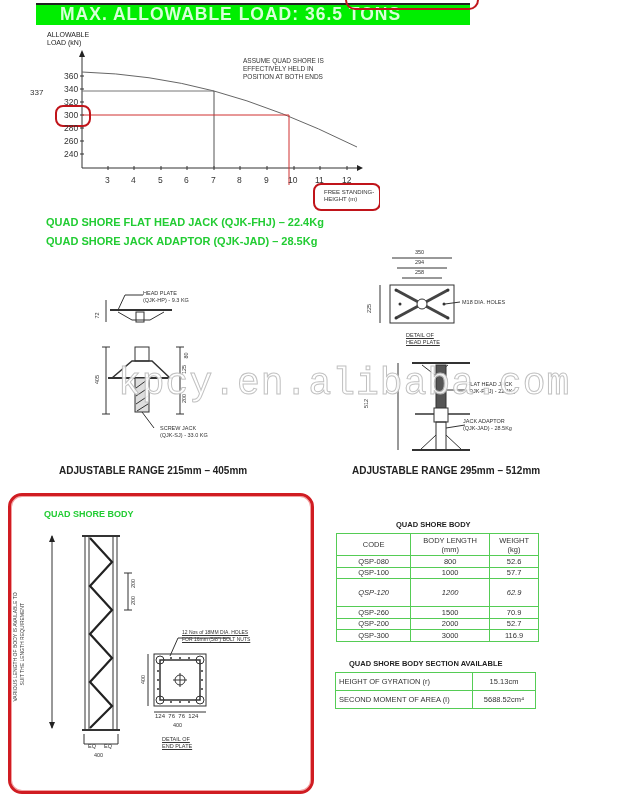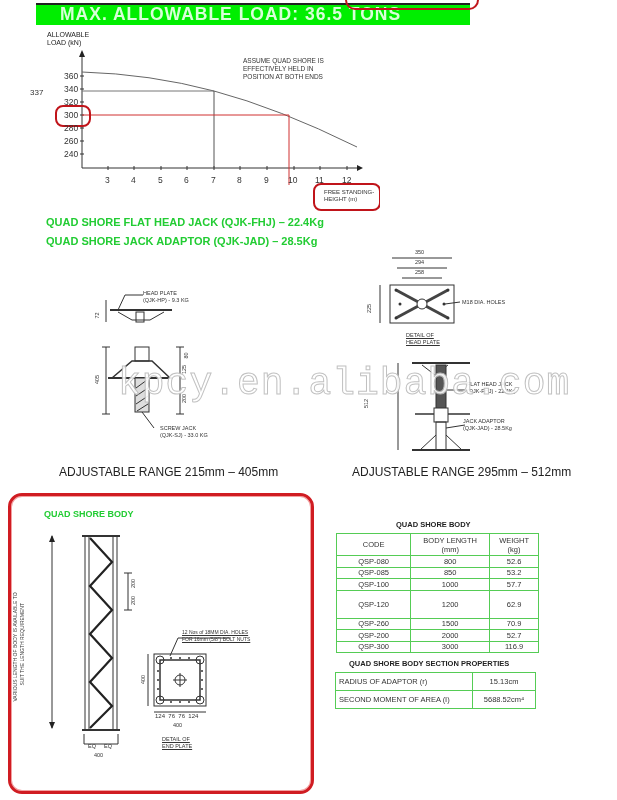--- a/index.html
+++ b/index.html
@@ -5,21 +5,21 @@
   html, body { margin:0; padding:0; background:#ffffff; }
   body { width:617px; height:800px; position:relative; overflow:hidden; font-family:"Liberation Sans", sans-serif; color:#222; }
   .abs { position:absolute; }
   .banner { left:36px; top:3px; width:434px; height:20px; background:#00ee00; border-top:2px solid #222; }
   .banner-text { position:absolute; left:24px; top:-1px; font-weight:bold; font-size:17.5px; color:#d8ffd8; letter-spacing:1px; white-space:nowrap; }
   .cloud-top { left:345px; top:-6px; width:130px; height:14px; border:2px solid #c0141a; border-radius:0 0 10px 10px; border-top:none; }
   .axis-label { font-size:7px; color:#222; line-height:8px; }
   .tick-lbl { font-size:8.5px; color:#333; }
   .note { font-size:6.5px; color:#333; line-height:8px; }
   .green-line { font-size:11px; font-weight:bold; color:#22cc33; white-space:nowrap; }
-  .range { font-size:12px; font-weight:normal; color:#222; white-space:nowrap; }
+  .range { font-size:10px; font-weight:bold; color:#222; white-space:nowrap; }
   .small { font-size:5.5px; color:#333; white-space:nowrap; line-height:7px; }
   table.spec { border-collapse:collapse; font-size:7.5px; color:#333; }
   table.spec td, table.spec th { border:1px solid #55cc55; text-align:center; padding:0 9px; font-weight:normal; }
   .tbl-title { font-size:7.5px; font-weight:bold; color:#222; white-space:nowrap; }
   .watermark { font-size:38px; color:#ffffff; -webkit-text-stroke:1px #bbbbbb; letter-spacing:1px; white-space:nowrap; font-family:Liberation Mono, monospace; opacity:0.9; }
   .body-frame { left:8px; top:493px; width:300px; height:295px; border:3px solid #d01c22; border-radius:14px; box-shadow:0 0 0 1px #f3a0a0 inset; }
 </style>
 </head>
 <body>
 
@@ -289,30 +289,25 @@
     <td style="width:62px;">CODE</td>
     <td style="width:66px;line-height:9px;">BODY LENGTH (mm)</td>
     <td>WEIGHT (kg)</td>
   </tr>
   <tr style="height:11.5px;">
     <td>QSP-080</td>
         <td>800</td>
         <td>52.6</td>
   </tr>
   <tr style="height:11.5px;">
-    <td>QSP-085</td>
-        <td>850</td>
-        <td>53.2</td>
-  </tr>
-  <tr style="height:11.5px;">
     <td>QSP-100</td>
         <td>1000</td>
         <td>57.7</td>
   </tr>
-  <tr style="height:28px;">
+  <tr style="height:28px;font-style:italic;">
     <td>QSP-120</td>
         <td>1200</td>
         <td>62.9</td>
   </tr>
   <tr style="height:11.5px;">
     <td>QSP-260</td>
         <td>1500</td>
         <td>70.9</td>
   </tr>
   <tr style="height:11.5px;margin-top:25px;">
@@ -321,25 +316,25 @@
         <td>52.7</td>
   </tr>
   <tr style="height:11.5px;margin-top:20px;">
     <td>QSP-300</td>
         <td>3000</td>
         <td>116.9</td>
   </tr>
 </tbody>
   </table>
 
-<div class="abs tbl-title" style="left:349px;top:659px;">QUAD SHORE BODY SECTION PROPERTIES</div>
+<div class="abs tbl-title" style="left:349px;top:659px;">QUAD SHORE BODY SECTION AVAILABLE</div>
 <table class="abs spec" style="left:335px;top:672px;width:201px;">
   <tbody>
       <tr style="height:18px;">
-    <td style="text-align:left;padding-left:3px;width:124px;">RADIUS OF ADAPTOR (r)</td>
+    <td style="text-align:left;padding-left:3px;width:124px;">HEIGHT OF GYRATION (r)</td>
     <td>15.13cm</td>
   </tr>
   <tr style="height:18px;">
     <td style="text-align:left;padding-left:3px;">SECOND MOMENT OF AREA (I)</td>
     <td>5688.52cm⁴</td>
   </tr>
 </tbody>
   </table>
 
 </body></html>

